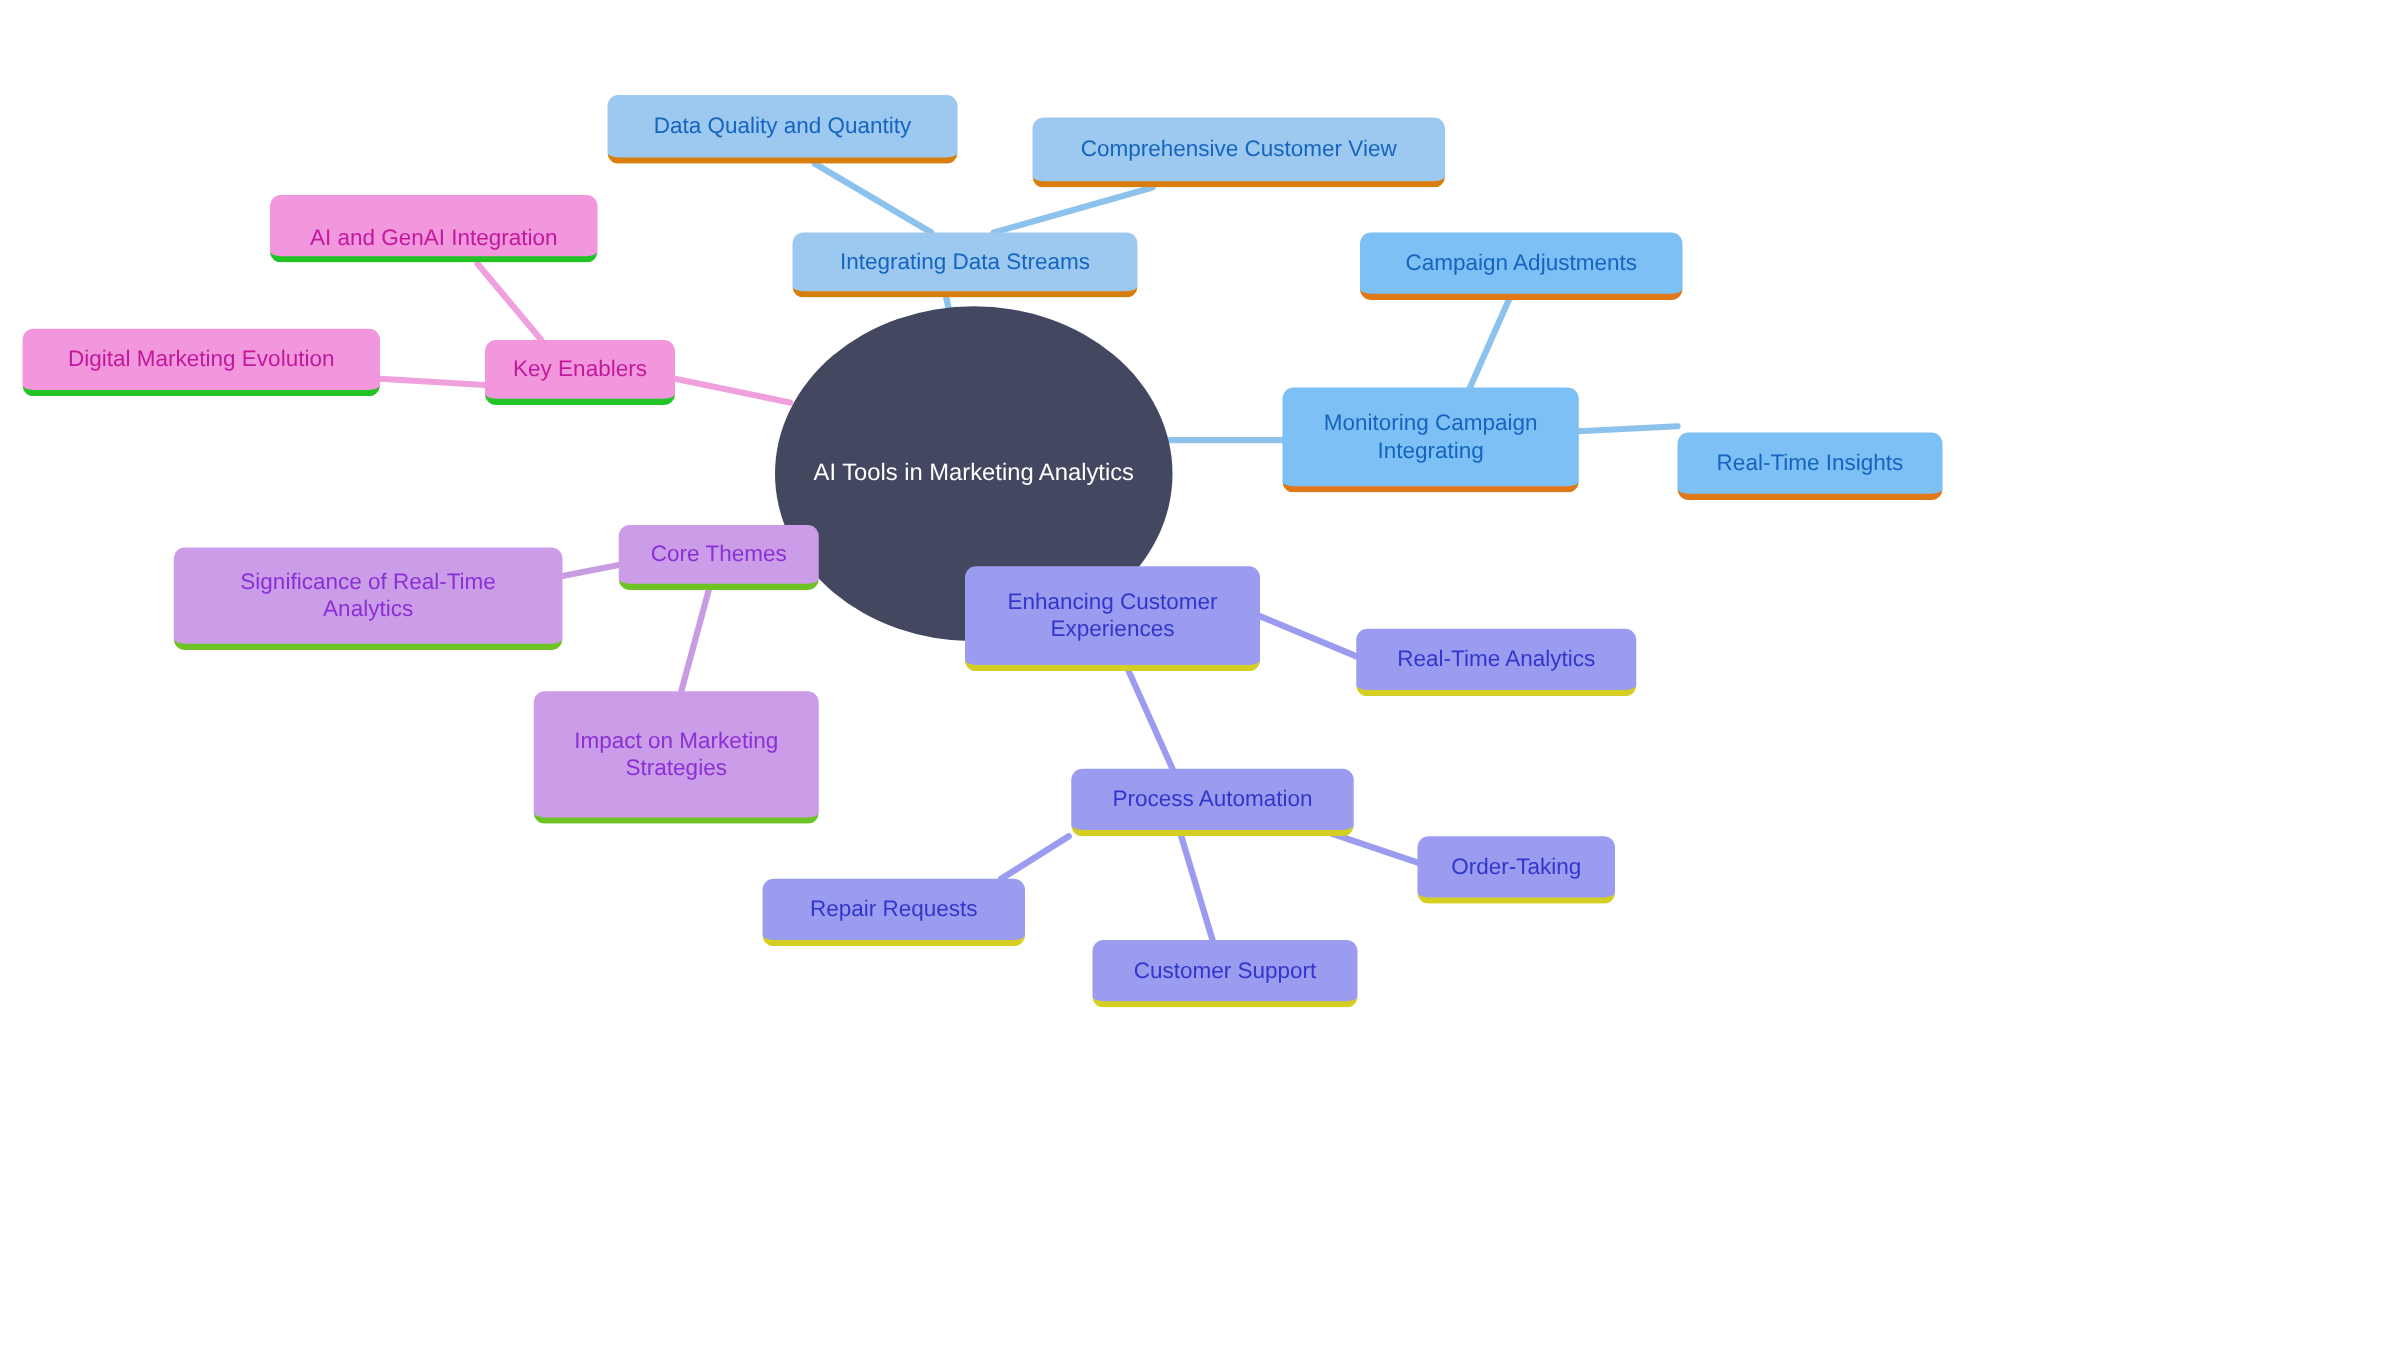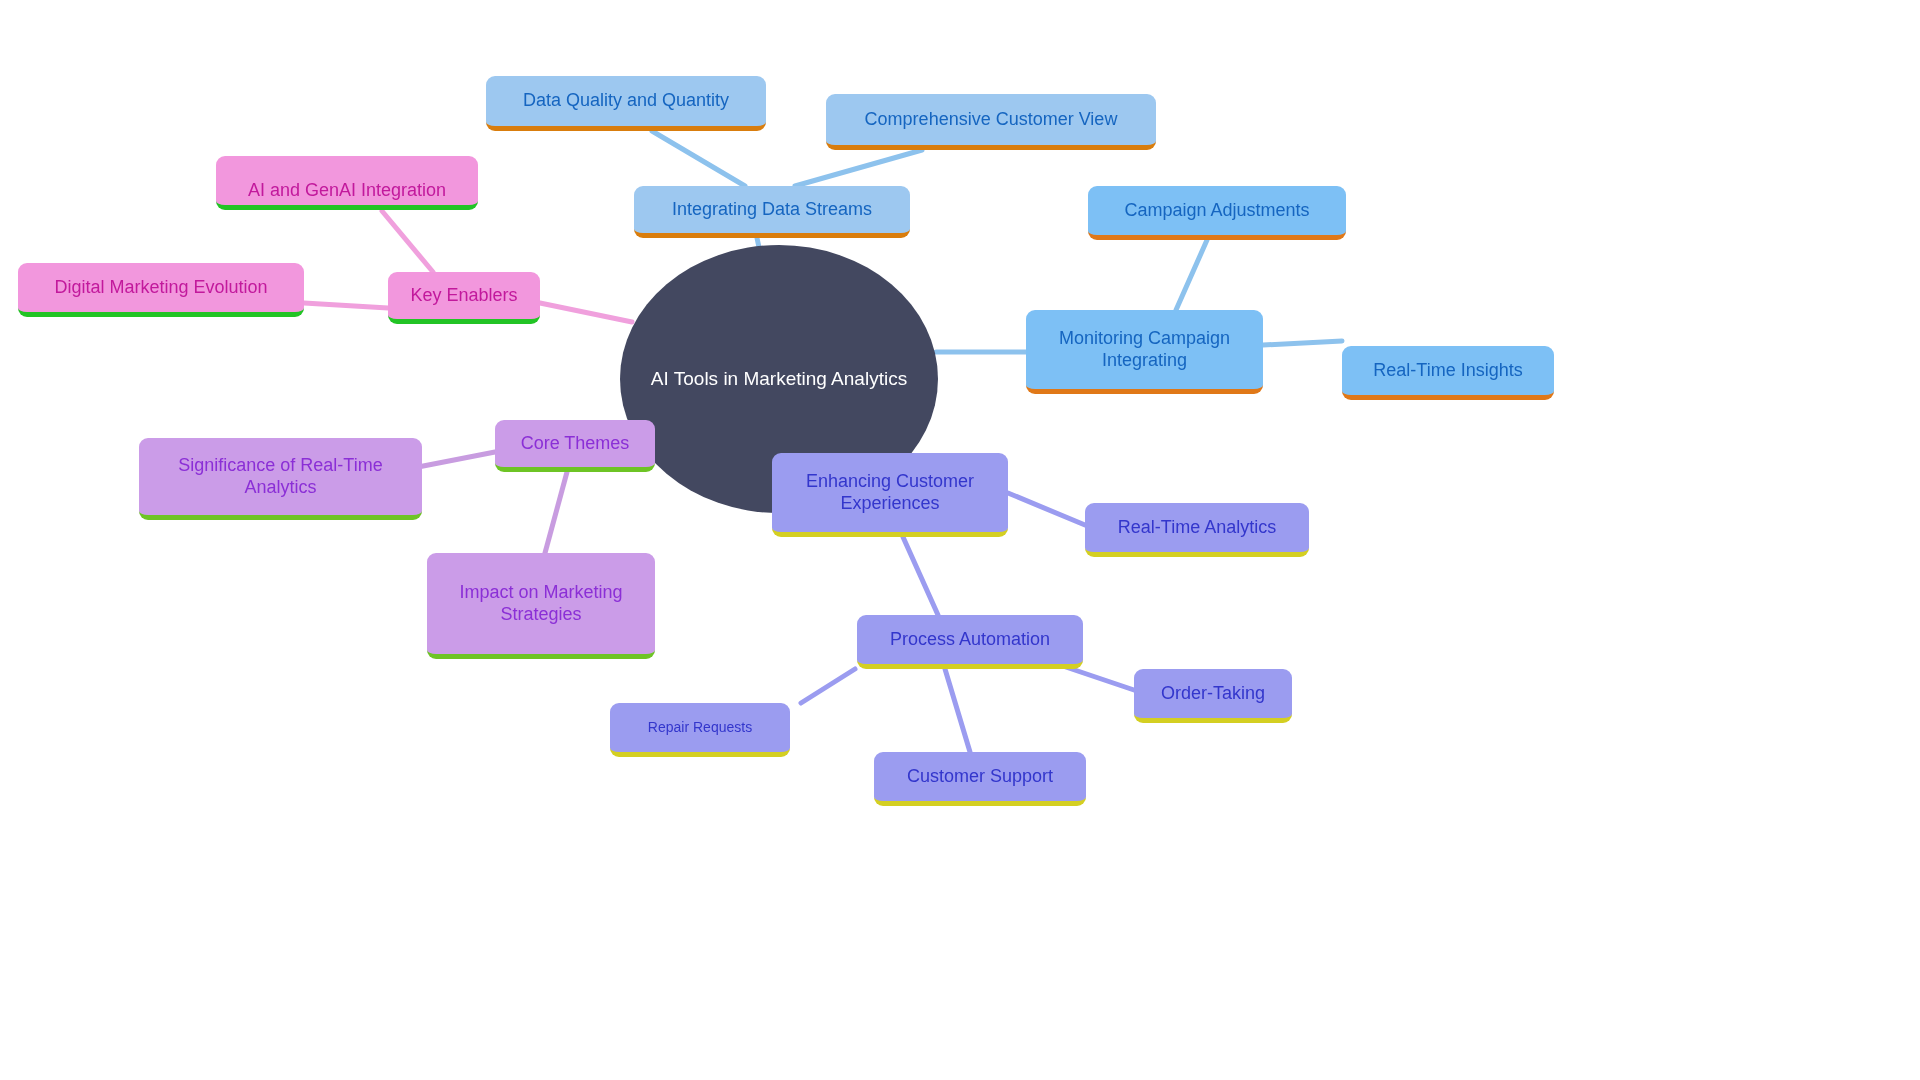--- a/index.html
+++ b/index.html
@@ -76,25 +76,25 @@
       <div class="node" style="left: 486px; top: 76px; width: 280px; height: 55px; background: rgb(157, 200, 240); color: rgb(21, 101, 192); font-size: 18px; border-bottom: 5px solid rgb(217, 125, 13);"><span class="lbl">Data Quality and Quantity</span></div>
       <div class="node" style="left: 826px; top: 94px; width: 330px; height: 56px; background: rgb(157, 200, 240); color: rgb(21, 101, 192); font-size: 18px; border-bottom: 5px solid rgb(217, 125, 13);"><span class="lbl">Comprehensive Customer View</span></div>
       <div class="node" style="left: 1026px; top: 310px; width: 237px; height: 84px; background: rgb(125, 192, 245); color: rgb(21, 101, 192); font-size: 18px; border-bottom: 5px solid rgb(224, 120, 24);"><span class="lbl">Monitoring Campaign
 Integrating</span></div>
       <div class="node" style="left: 1088px; top: 186px; width: 258px; height: 54px; background: rgb(125, 192, 245); color: rgb(21, 101, 192); font-size: 18px; border-bottom: 5px solid rgb(224, 120, 24);"><span class="lbl">Campaign Adjustments</span></div>
       <div class="node" style="left: 1342px; top: 314px; width: 212px; height: 54px; background: rgb(125, 192, 245); color: rgb(21, 101, 192); font-size: 18px; border-bottom: 5px solid rgb(224, 120, 24); margin-top: 32px;"><span class="lbl">Real-Time Insights</span></div>
       <div class="node" style="left: 388px; top: 272px; width: 152px; height: 52px; background: rgb(242, 151, 221); color: rgb(194, 25, 156); font-size: 18px; border-bottom: 5px solid rgb(34, 196, 37);"><span class="lbl">Key Enablers</span></div>
       <div class="node" style="left: 216px; top: 156px; width: 262px; height: 54px; background: rgb(242, 151, 221); color: rgb(194, 25, 156); font-size: 18px; border-bottom: 5px solid rgb(34, 196, 37); align-items: flex-end;"><span class="lbl">AI and GenAI Integration</span></div>
       <div class="node" style="left: 18px; top: 263px; width: 286px; height: 54px; background: rgb(242, 151, 221); color: rgb(194, 25, 156); font-size: 18px; border-bottom: 5px solid rgb(34, 196, 37);"><span class="lbl">Digital Marketing Evolution</span></div>
       <div class="node" style="left: 495px; top: 420px; width: 160px; height: 52px; background: rgb(203, 156, 232); color: rgb(139, 47, 214); font-size: 18px; border-bottom: 5px solid rgb(110, 196, 37); align-items: center;"><span class="lbl">Core Themes</span></div>
-      <div class="node" style="left: 139px; top: 438px; width: 283px; height: 82px; background: rgb(203, 156, 232); color: rgb(139, 47, 214); font-size: 18px; border-bottom: 5px solid rgb(110, 196, 37);"><span class="lbl">Significance of Real-Time
+      <div class="node" style="left: 139px; top: 438px; width: 311px; height: 82px; background: rgb(203, 156, 232); color: rgb(139, 47, 214); font-size: 18px; border-bottom: 5px solid rgb(110, 196, 37);"><span class="lbl">Significance of Real-Time
 Analytics</span></div>
       <div class="node" style="left: 427px; top: 553px; width: 228px; height: 106px; background: rgb(203, 156, 232); color: rgb(139, 47, 214); font-size: 18px; border-bottom: 5px solid rgb(110, 196, 37);"><span class="lbl">Impact on Marketing
 Strategies</span></div>
       <div class="node" style="left: 772px; top: 453px; width: 236px; height: 84px; background: rgb(155, 156, 240); color: rgb(51, 54, 204); font-size: 18px; border-bottom: 5px solid rgb(212, 207, 34);"><span class="lbl">Enhancing Customer
 Experiences</span></div>
       <div class="node" style="left: 1085px; top: 503px; width: 224px; height: 54px; background: rgb(155, 156, 240); color: rgb(51, 54, 204); font-size: 18px; border-bottom: 5px solid rgb(212, 207, 34);"><span class="lbl">Real-Time Analytics</span></div>
       <div class="node" style="left: 825px; top: 615px; width: 226px; height: 54px; background: rgb(155, 156, 240); color: rgb(51, 54, 204); font-size: 18px; border-bottom: 5px solid rgb(212, 207, 34); margin-left: 32px;"><span class="lbl">Process Automation</span></div>
-      <div class="node" style="left: 610px; top: 703px; width: 180px; height: 54px; background: rgb(155, 156, 240); color: rgb(51, 54, 204); font-size: 14px; border-bottom: 5px solid rgb(212, 207, 34);"><span class="lbl">Repair Requests</span></div>
+      <div class="node" style="left: 610px; top: 703px; width: 210px; height: 54px; background: rgb(155, 156, 240); color: rgb(51, 54, 204); font-size: 18px; border-bottom: 5px solid rgb(212, 207, 34);"><span class="lbl">Repair Requests</span></div>
       <div class="node" style="left: 874px; top: 752px; width: 212px; height: 54px; background: rgb(155, 156, 240); color: rgb(51, 54, 204); font-size: 18px; border-bottom: 5px solid rgb(212, 207, 34);"><span class="lbl">Customer Support</span></div>
       <div class="node" style="left: 1134px; top: 669px; width: 158px; height: 54px; background: rgb(155, 156, 240); color: rgb(51, 54, 204); font-size: 18px; border-bottom: 5px solid rgb(212, 207, 34);"><span class="lbl">Order-Taking</span></div>
     </div>
 </div>
 
 </body></html>

